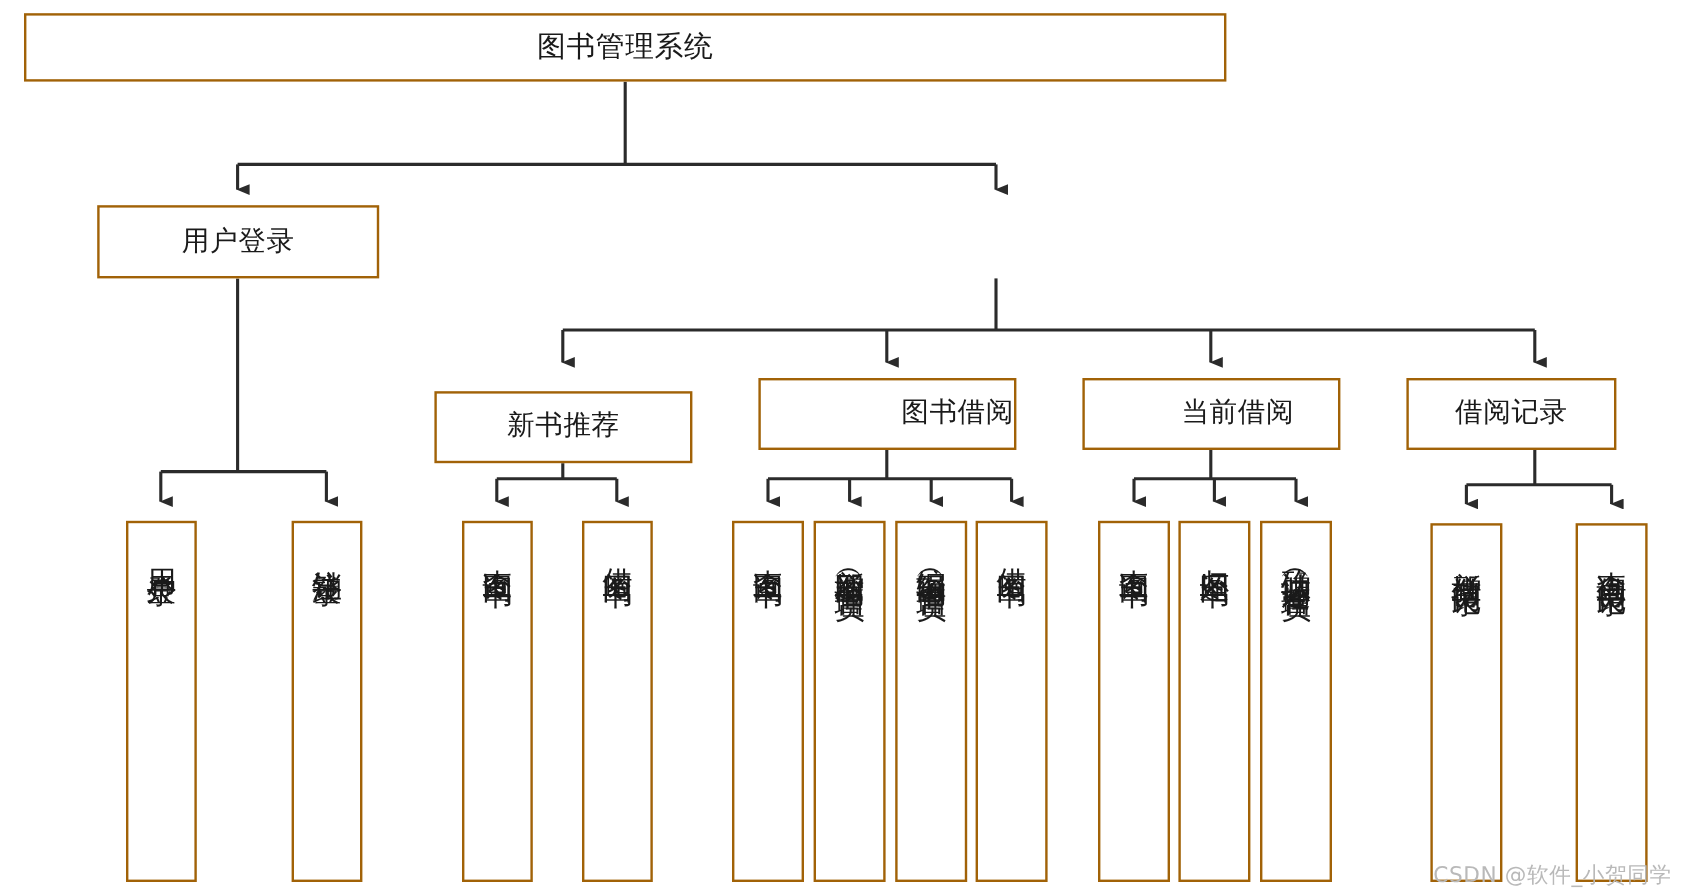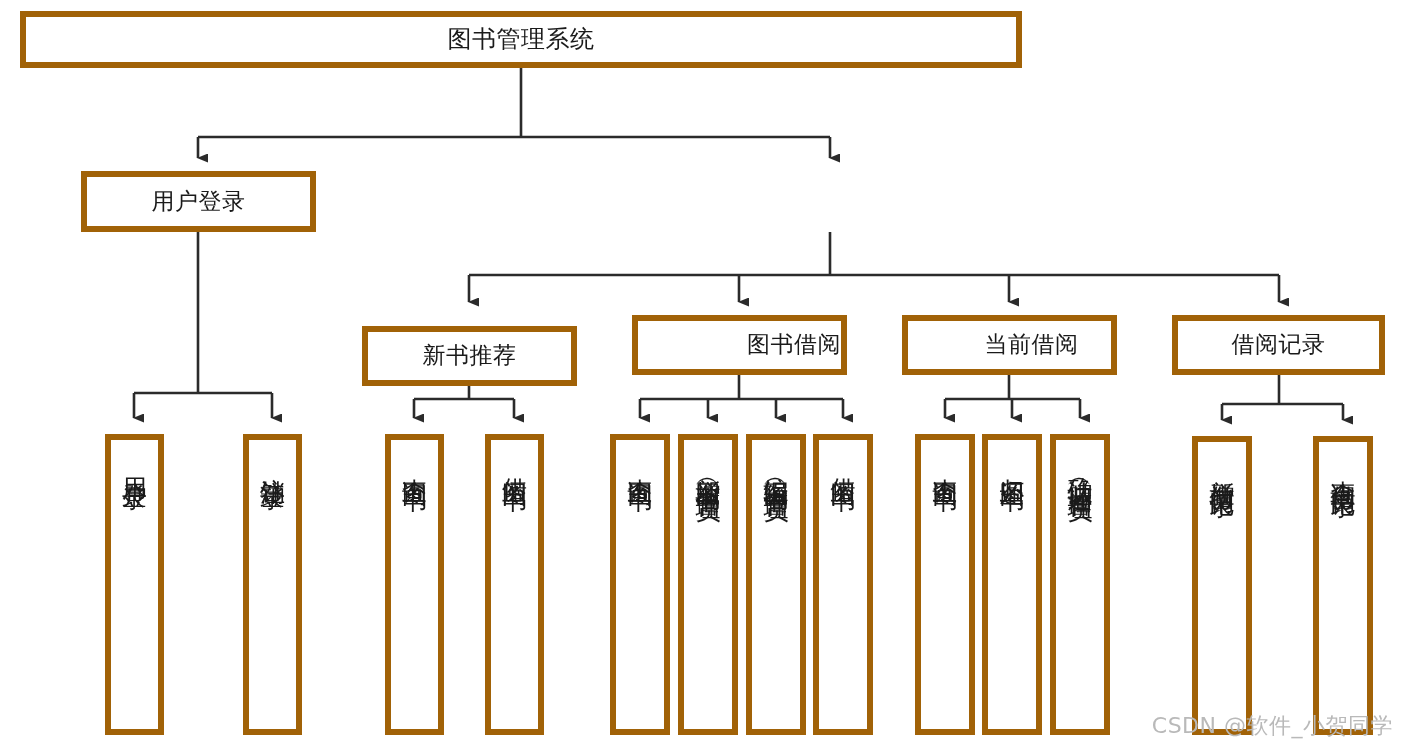--- a/index.html
+++ b/index.html
@@ -23,21 +23,21 @@
     left: 0;
     top: 0;
     width: 1405px;
     height: 747px;
     pointer-events: none;
   }
   .node {
     position: absolute;
     box-sizing: border-box;
     background: #ffffff;
-    border: 6px solid #a16207;
+    border: 2px solid #a16207;
     display: flex;
     align-items: center;
     justify-content: center;
     color: #1a1a1a;
     z-index: 2;
   }
   .node-label {
     display: block;
     line-height: 1.18;
     letter-spacing: 0.5px;
@@ -63,21 +63,21 @@
     text-orientation: upright;
     line-height: 1.0;
     letter-spacing: 3px;
     white-space: pre-line;
     text-align: start;
   }
   .watermark {
     position: absolute;
     right: 12px;
     bottom: 6px;
-    font-size: 22px;
+    font-size: 18px;
     color: #b9b9b9;
     letter-spacing: 0.5px;
     white-space: nowrap;
     z-index: 5;
     pointer-events: none;
   }
 </style>
 </head>
 <body>
 
@@ -147,21 +147,21 @@
   </div>
 
   <div class="node h" style="left:632px; top:315px; width:215px; height:60px;justify-content:flex-end;">
     <span class="node-label">图书借阅</span>
   </div>
 
   <div class="node h" style="left:902px; top:315px; width:215px; height:60px;padding-left:44px;">
     <span class="node-label">当前借阅</span>
   </div>
 
-  <div class="node h" style="left:1172px; top:315px; width:213px; height:60px;justify-content:center;">
+  <div class="node h" style="left:1172px; top:315px; width:175px; height:60px;justify-content:center;">
     <span class="node-label">借阅记录</span>
   </div>
 
   <div class="node v" style="left:105px; top:434px; width:59px; height:301px;">
     <span class="node-label">用户登录</span>
   </div>
 
   <div class="node v" style="left:243px; top:434px; width:59px; height:301px;">
     <span class="node-label">注销登录</span>
   </div>

